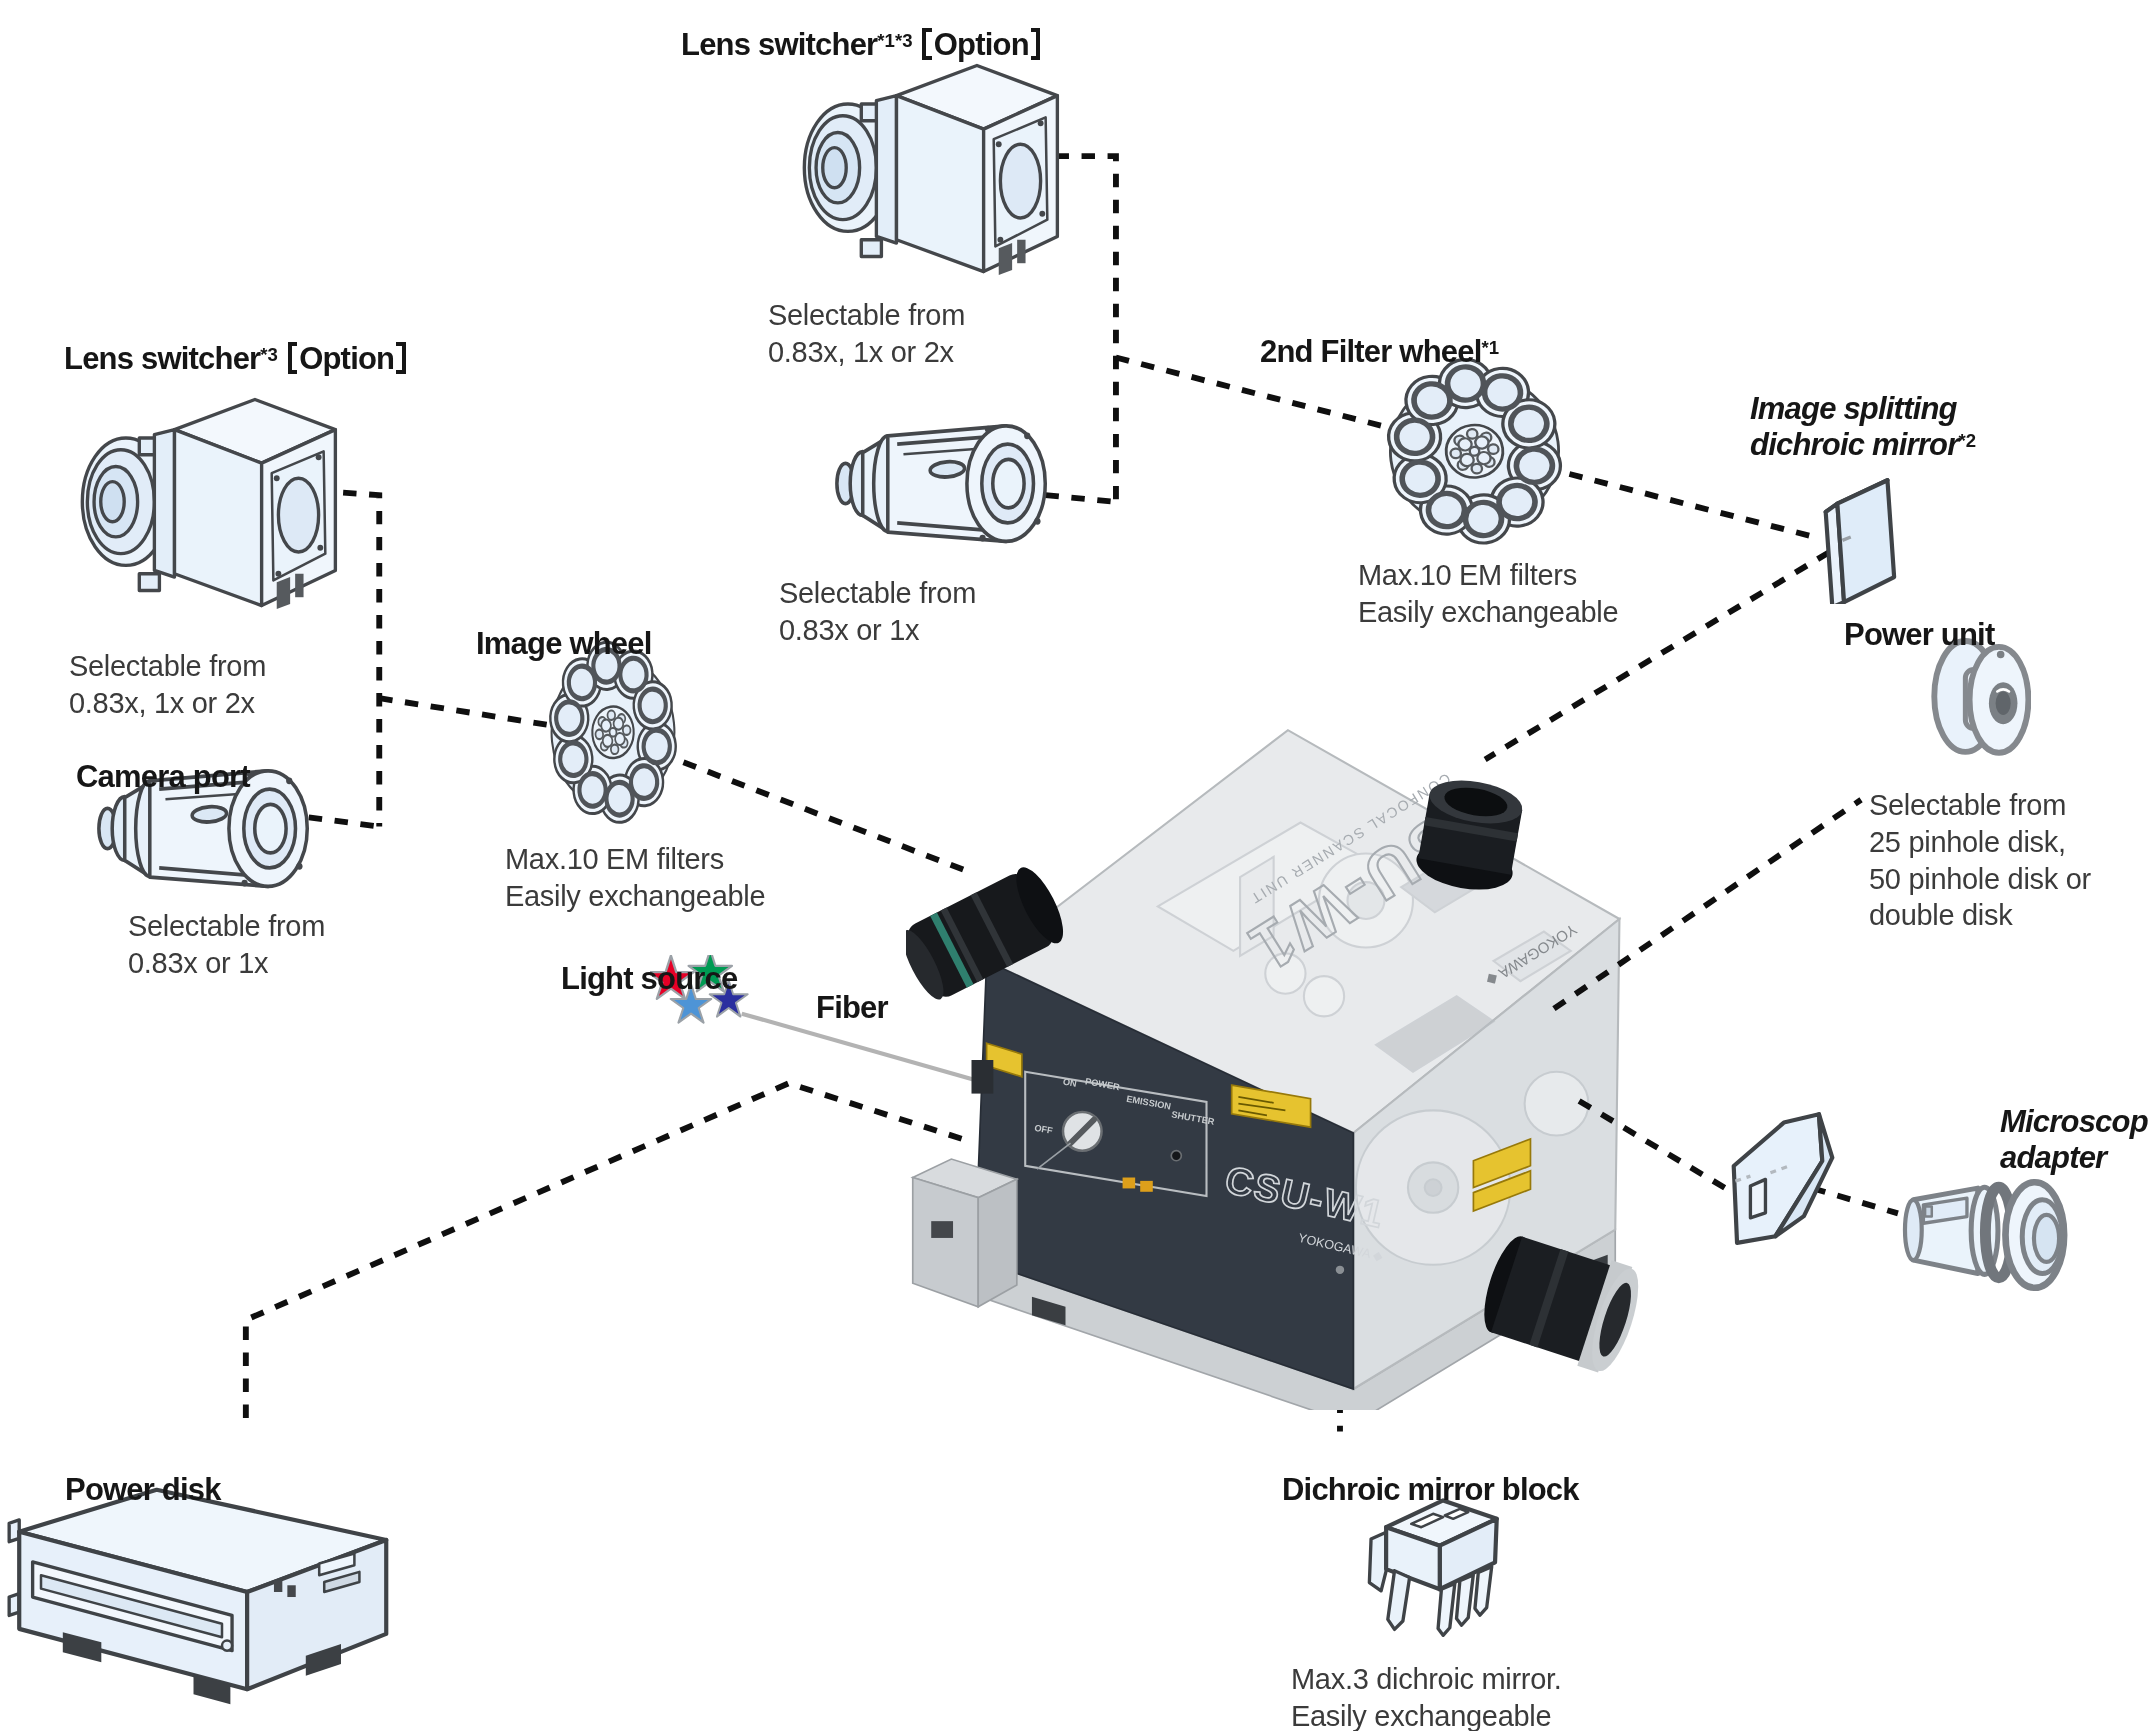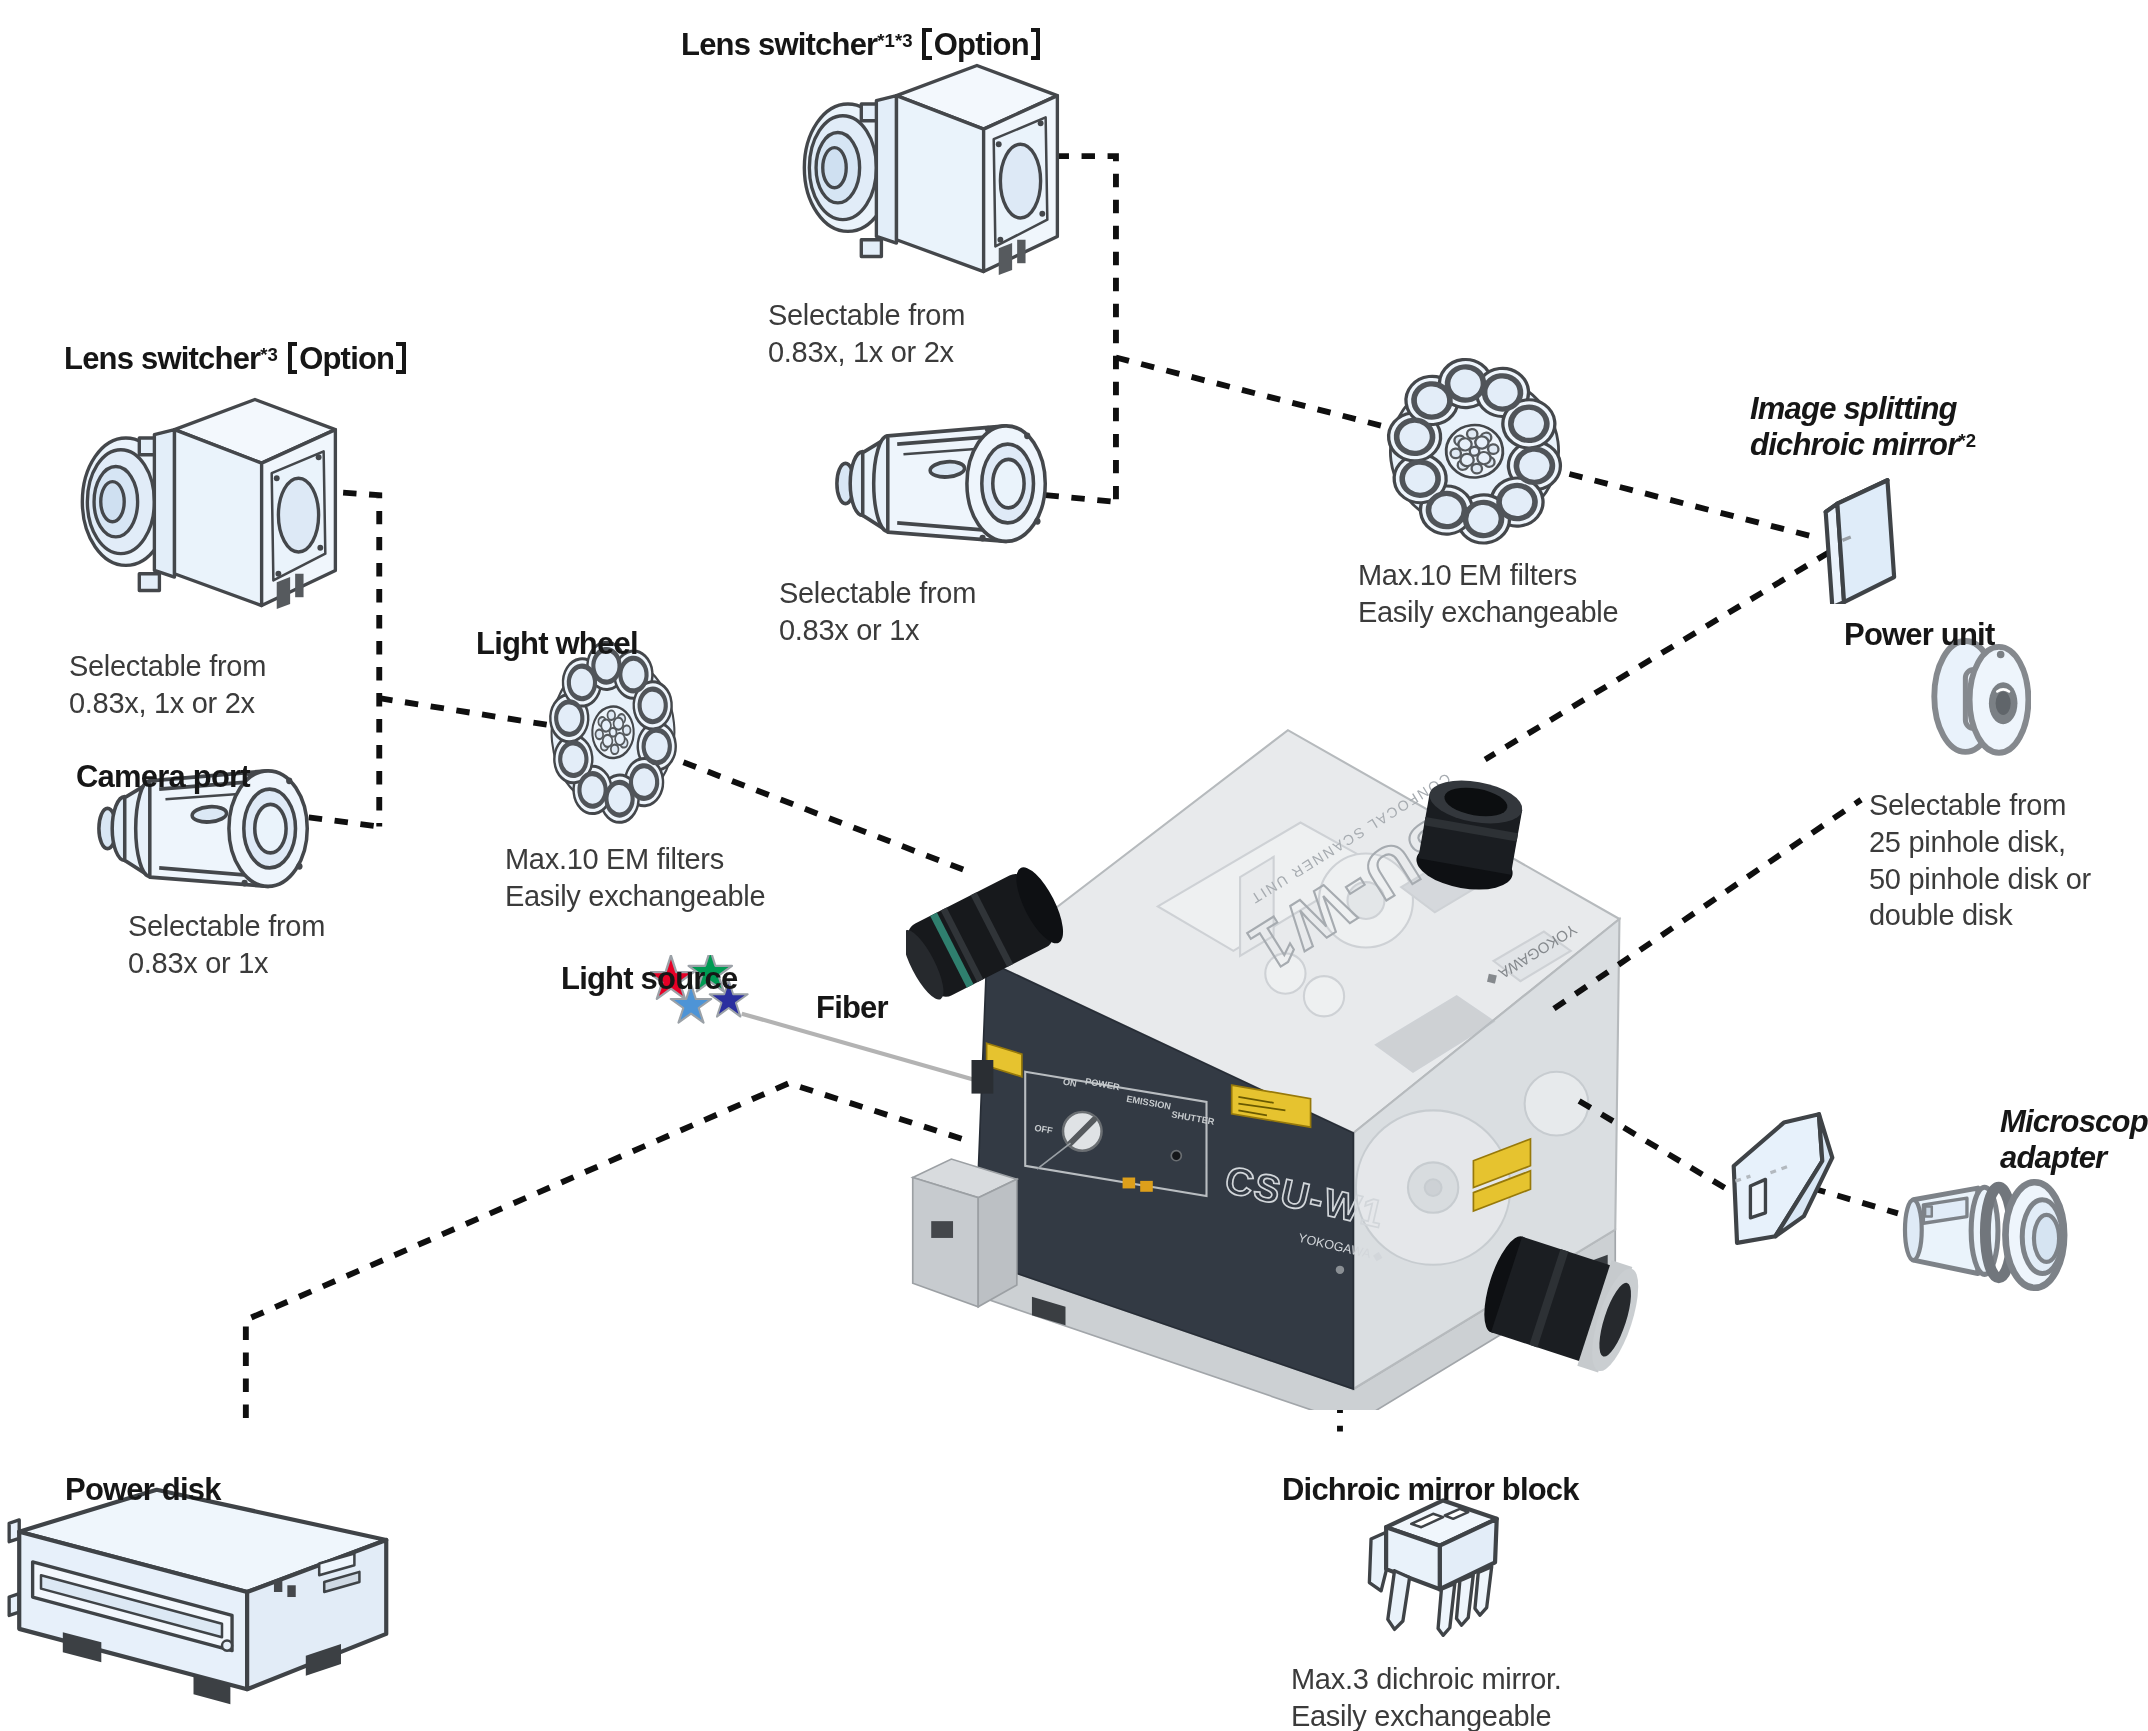--- a/index.html
+++ b/index.html
@@ -421,20 +421,23 @@
 
   <div class="abs heading center" style="left:681px;top:1.7px;width:503px">
     <span>Lens switcher</span><sup class="sup">*1*3</sup><span class="opt"><i class="bk bkl"></i><span>Option</span><i class="bk bkr"></i></span>
   </div>
   <div class="abs note center" style="left:768px;top:272px;width:336px">Selectable from
 0.83x, 1x or 2x</div>
 
   <div class="abs note center" style="left:779px;top:550px;width:336px">Selectable from
 0.83x or 1x</div>
 
+  <div class="abs heading center" style="left:1260px;top:309px;width:420px">
+    <span>2nd Filter wheel</span><sup class="sup">*1</sup>
+  </div>
   <div class="abs note" style="left:1358px;top:557px;width:352px">Max.10 EM filters
 Easily exchangeable</div>
 
   <div class="abs heading" style="left:1750px;top:391px">
     <span class="pre">Image splitting
 dichroic mirror</span><sup class="sup">*2</sup>
   </div>
 
   <div class="abs heading center" style="left:1844px;top:592px;width:285px">
     <span>Power unit</span>
@@ -450,21 +453,21 @@
   <div class="abs note center" style="left:69px;top:623px;width:302px">Selectable from
 0.83x, 1x or 2x</div>
 
   <div class="abs heading center" style="left:76px;top:734px;width:285px">
     <span>Camera port</span>
   </div>
   <div class="abs note" style="left:128px;top:908px;width:285px">Selectable from
 0.83x or 1x</div>
 
   <div class="abs heading center" style="left:476px;top:601px;width:285px">
-    <span>Light wheel</span>
+    <span>Image wheel</span>
   </div>
   <div class="abs note" style="left:505px;top:841px;width:352px">Max.10 EM filters
 Easily exchangeable</div>
 
   <div class="abs heading center" style="left:561px;top:936px;width:285px">
     <span>Light source</span>
   </div>
 
   <div class="abs heading" style="left:816px;top:990px">
     <span>Fiber</span>

